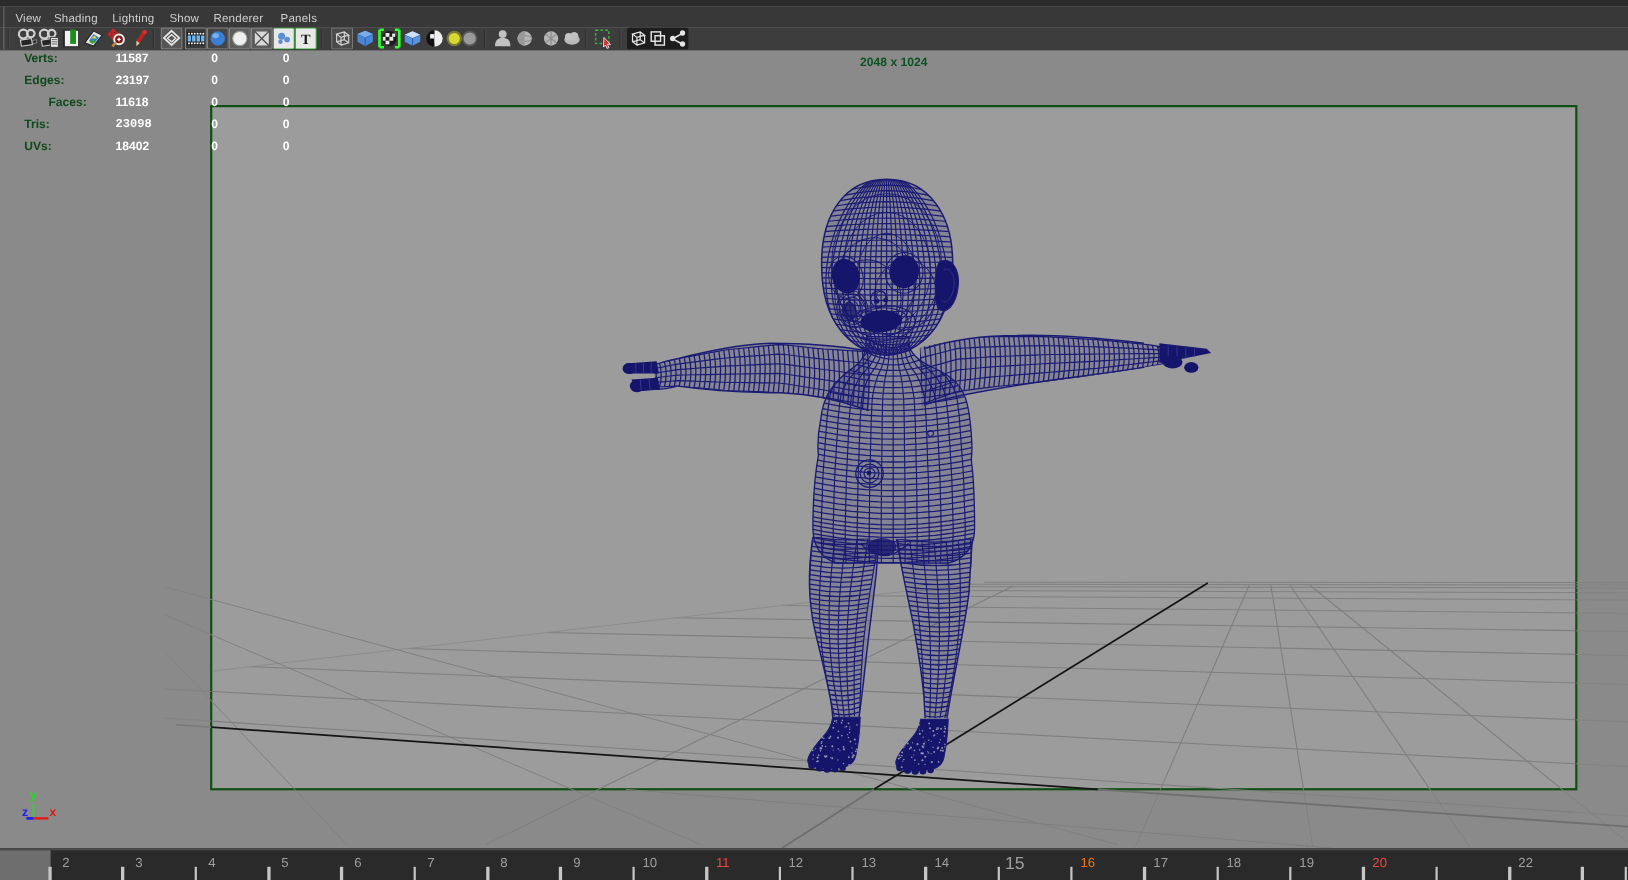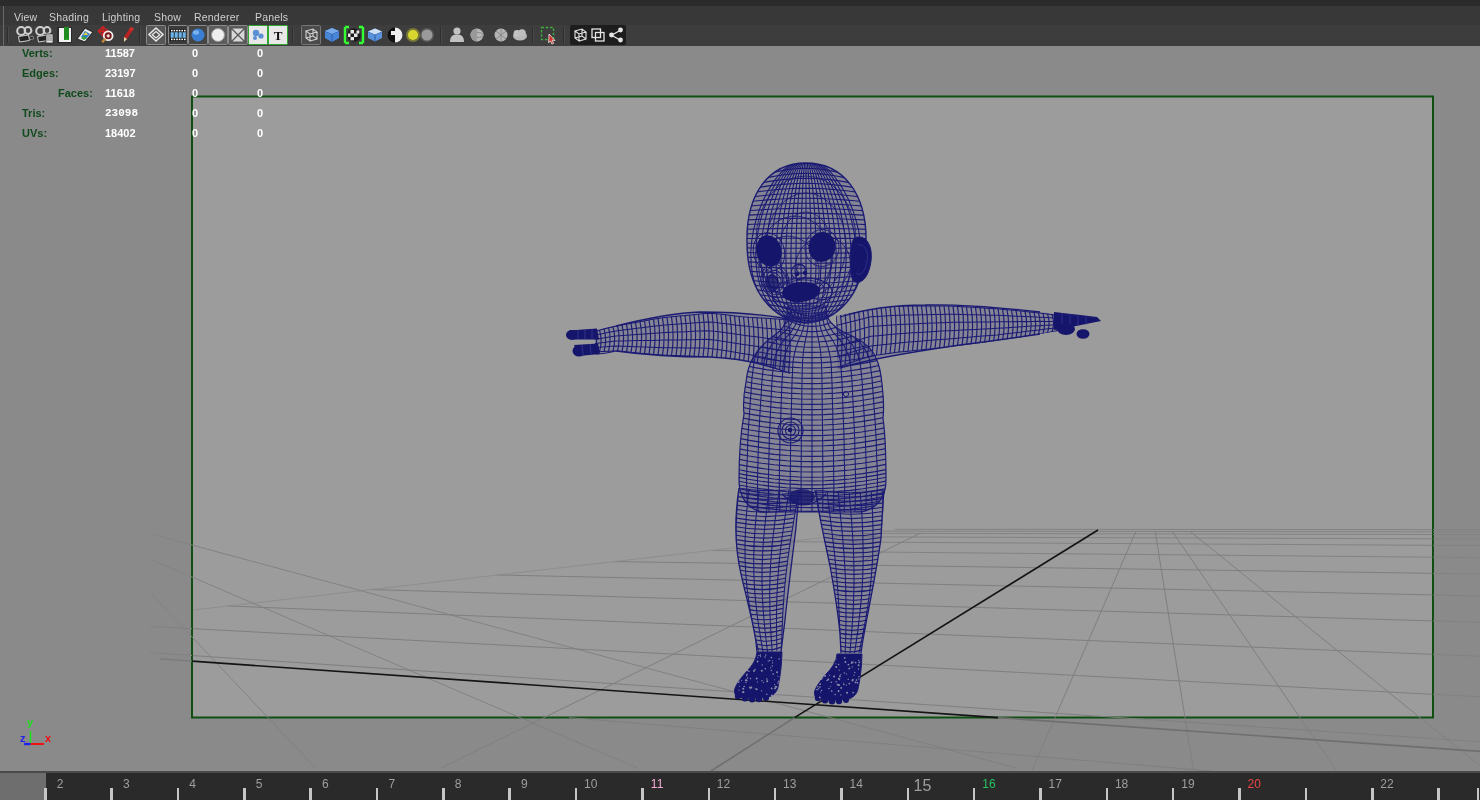--- a/index.html
+++ b/index.html
@@ -808,32 +808,33 @@
 </svg>
 </div>
 <div style="position:absolute;left:22px;top:47px;color:#104a1c;font-weight:bold;font-size:11px;">Verts:</div>
 <div style="position:absolute;left:105px;top:47px;color:#fff;font-weight:bold;font-size:11px;">11587</div>
 <div style="position:absolute;left:192px;top:47px;color:#fff;font-weight:bold;font-size:11px;">0</div>
 <div style="position:absolute;left:257px;top:47px;color:#fff;font-weight:bold;font-size:11px;">0</div>
 <div style="position:absolute;left:22px;top:67px;color:#104a1c;font-weight:bold;font-size:11px;">Edges:</div>
 <div style="position:absolute;left:105px;top:67px;color:#fff;font-weight:bold;font-size:11px;">23197</div>
 <div style="position:absolute;left:192px;top:67px;color:#fff;font-weight:bold;font-size:11px;">0</div>
 <div style="position:absolute;left:257px;top:67px;color:#fff;font-weight:bold;font-size:11px;">0</div>
-<div style="position:absolute;left:22px;top:87px;color:#104a1c;font-weight:bold;font-size:11px;padding-left:36px;">Faces:</div>
+<div style="position:absolute;left:8px;top:87px;color:#104a1c;font-weight:bold;font-size:11px;padding-left:36px;">Faces:</div>
 <div style="position:absolute;left:105px;top:87px;color:#fff;font-weight:bold;font-size:11px;">11618</div>
 <div style="position:absolute;left:192px;top:87px;color:#fff;font-weight:bold;font-size:11px;">0</div>
 <div style="position:absolute;left:257px;top:87px;color:#fff;font-weight:bold;font-size:11px;">0</div>
 <div style="position:absolute;left:22px;top:107px;color:#104a1c;font-weight:bold;font-size:11px;">Tris:</div>
 <div style="position:absolute;left:105px;top:107px;color:#fff;font-weight:bold;font-size:11px;font-family:Liberation Mono, monospace;">23098</div>
 <div style="position:absolute;left:192px;top:107px;color:#fff;font-weight:bold;font-size:11px;">0</div>
 <div style="position:absolute;left:257px;top:107px;color:#fff;font-weight:bold;font-size:11px;">0</div>
 <div style="position:absolute;left:22px;top:127px;color:#104a1c;font-weight:bold;font-size:11px;">UVs:</div>
 <div style="position:absolute;left:105px;top:127px;color:#fff;font-weight:bold;font-size:11px;">18402</div>
 <div style="position:absolute;left:192px;top:127px;color:#fff;font-weight:bold;font-size:11px;">0</div>
 <div style="position:absolute;left:257px;top:127px;color:#fff;font-weight:bold;font-size:11px;">0</div>
+<div style="position:absolute;left:192px;top:51px;width:1241px;text-align:center;color:#0c5121;font-weight:bold;font-size:11px;">2048 x 1024</div>
 <svg style="position:absolute;left:14px;top:714px" width="44" height="40" viewBox="0 0 44 40">
 <path d="M17,16 L17,30 L30,30" stroke-width="1.6" fill="none" stroke="#8a8a8a" opacity="0.0"></path>
 <line x1="16.5" y1="17" x2="16.5" y2="30" stroke="#22dd22" stroke-width="1.6"></line>
 <line x1="16.5" y1="30" x2="30" y2="30" stroke="#ee1111" stroke-width="2"></line>
 <line x1="10" y1="30" x2="16.5" y2="30" stroke="#2222ee" stroke-width="2.4"></line>
 <text x="13" y="12" fill="#22dd22" font-size="11" font-weight="bold" font-family="Liberation Sans">y</text>
 <text x="6" y="28" fill="#2222ee" font-size="11" font-weight="bold" font-family="Liberation Sans">z</text>
 <text x="31" y="28" fill="#ee1111" font-size="11" font-weight="bold" font-family="Liberation Sans">x</text>
 </svg>
 
@@ -850,31 +851,31 @@
 <div style="position:absolute;left:310.4px;top:4px;width:30px;text-align:center;color:#9f9f9f;font-size:12px;">6</div>
 <div style="position:absolute;left:309.4px;top:15px;width:2.5px;height:14px;background:#c6c6c6;"></div>
 <div style="position:absolute;left:376.8px;top:4px;width:30px;text-align:center;color:#9f9f9f;font-size:12px;">7</div>
 <div style="position:absolute;left:375.8px;top:15px;width:2.5px;height:14px;background:#c6c6c6;"></div>
 <div style="position:absolute;left:443.1px;top:4px;width:30px;text-align:center;color:#9f9f9f;font-size:12px;">8</div>
 <div style="position:absolute;left:442.1px;top:15px;width:2.5px;height:14px;background:#c6c6c6;"></div>
 <div style="position:absolute;left:509.4px;top:4px;width:30px;text-align:center;color:#9f9f9f;font-size:12px;">9</div>
 <div style="position:absolute;left:508.4px;top:15px;width:2.5px;height:14px;background:#c6c6c6;"></div>
 <div style="position:absolute;left:575.8px;top:4px;width:30px;text-align:center;color:#9f9f9f;font-size:12px;">10</div>
 <div style="position:absolute;left:574.8px;top:15px;width:2.5px;height:14px;background:#c6c6c6;"></div>
-<div style="position:absolute;left:642.1px;top:4px;width:30px;text-align:center;color:#f9a8d4;font-size:12px;">11</div>
+<div style="position:absolute;left:642.1px;top:4px;width:30px;text-align:center;color:#ef4444;font-size:12px;">11</div>
 <div style="position:absolute;left:641.1px;top:15px;width:2.5px;height:14px;background:#c6c6c6;"></div>
 <div style="position:absolute;left:708.5px;top:4px;width:30px;text-align:center;color:#9f9f9f;font-size:12px;">12</div>
 <div style="position:absolute;left:707.5px;top:15px;width:2.5px;height:14px;background:#c6c6c6;"></div>
 <div style="position:absolute;left:774.8px;top:4px;width:30px;text-align:center;color:#9f9f9f;font-size:12px;">13</div>
 <div style="position:absolute;left:773.8px;top:15px;width:2.5px;height:14px;background:#c6c6c6;"></div>
 <div style="position:absolute;left:841.2px;top:4px;width:30px;text-align:center;color:#9f9f9f;font-size:12px;">14</div>
 <div style="position:absolute;left:840.2px;top:15px;width:2.5px;height:14px;background:#c6c6c6;"></div>
 <div style="position:absolute;left:907.5px;top:4px;width:30px;text-align:center;color:#9f9f9f;font-size:16px;">15</div>
 <div style="position:absolute;left:906.5px;top:15px;width:2.5px;height:14px;background:#c6c6c6;"></div>
-<div style="position:absolute;left:973.9px;top:4px;width:30px;text-align:center;color:#22c55e;font-size:12px;">16</div>
+<div style="position:absolute;left:973.9px;top:4px;width:30px;text-align:center;color:#f97316;font-size:12px;">16</div>
 <div style="position:absolute;left:972.9px;top:15px;width:2.5px;height:14px;background:#c6c6c6;"></div>
 <div style="position:absolute;left:1040.2px;top:4px;width:30px;text-align:center;color:#9f9f9f;font-size:12px;">17</div>
 <div style="position:absolute;left:1039.2px;top:15px;width:2.5px;height:14px;background:#c6c6c6;"></div>
 <div style="position:absolute;left:1106.6px;top:4px;width:30px;text-align:center;color:#9f9f9f;font-size:12px;">18</div>
 <div style="position:absolute;left:1105.6px;top:15px;width:2.5px;height:14px;background:#c6c6c6;"></div>
 <div style="position:absolute;left:1172.9px;top:4px;width:30px;text-align:center;color:#9f9f9f;font-size:12px;">19</div>
 <div style="position:absolute;left:1171.9px;top:15px;width:2.5px;height:14px;background:#c6c6c6;"></div>
 <div style="position:absolute;left:1239.3px;top:4px;width:30px;text-align:center;color:#ef4444;font-size:12px;">20</div>
 <div style="position:absolute;left:1238.3px;top:15px;width:2.5px;height:14px;background:#c6c6c6;"></div>
 <div style="position:absolute;left:1305.6px;top:4px;width:30px;text-align:center;color:#9f9f9f;font-size:12px;margin-top:40px;">21</div>

